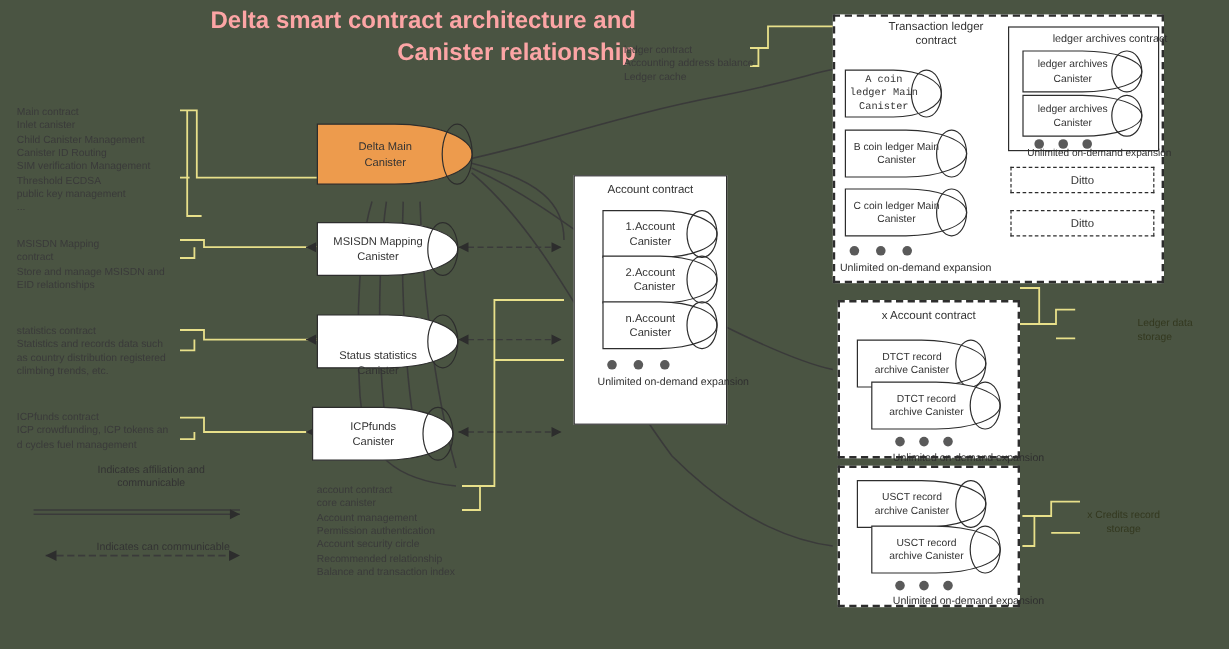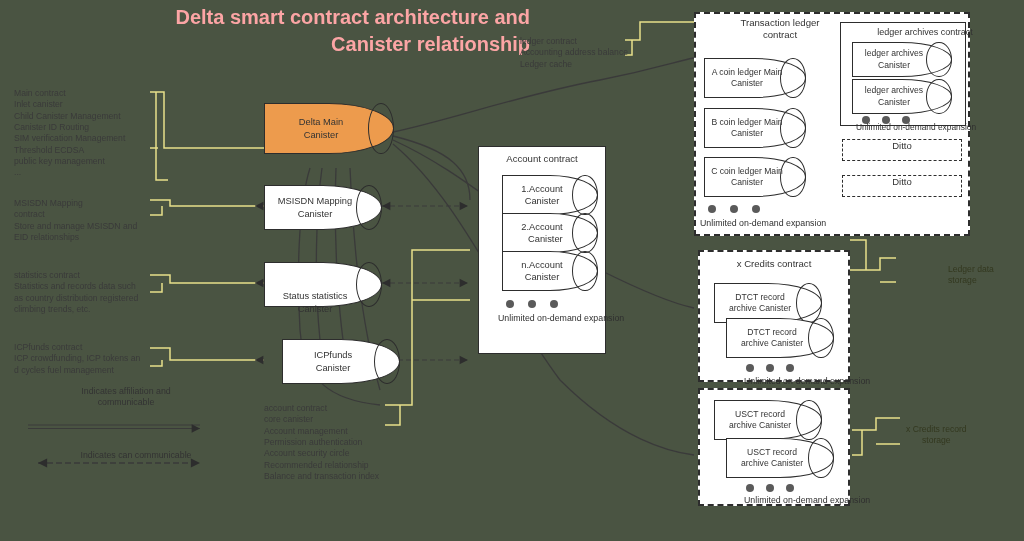--- a/index.html
+++ b/index.html
@@ -70,21 +70,21 @@
   }
   .box-dashed-outer {
     position: absolute; box-sizing: border-box;
     border: 2px dashed #2d2d2d;
     background: #fff;
   }
   .box-dashed-inner {
     position: absolute; box-sizing: border-box;
     border: 1.6px dashed #2d2d2d;
     background: #fff;
-    display: flex; justify-content: center;
+    display: flex; align-items: center; justify-content: center;
     font-size: 9.5px; color: #333;
   }
   .box-label {
     position: absolute;
     text-align: center;
     font-size: 9.6px;
     color: #333;
     line-height: 1.25;
   }
 
@@ -228,21 +228,21 @@
 Canister</span>
   </div>
   <div class="cyl" style="left:264px; top:185px; width:118px; height:45px;">
     <span style="white-space:pre-line;">MSISDN Mapping
 Canister</span>
   </div>
   <div class="cyl" style="left:264px; top:262px; width:118px; height:45px;">
     <span style="white-space:pre-line;margin-top:36px;">Status statistics
 Canister</span>
   </div>
-  <div class="cyl" style="left:282px; top:339px; width:118px; height:45px;align-items:center;">
+  <div class="cyl" style="left:260px; top:339px; width:118px; height:45px;align-items:center;">
     <span style="white-space:pre-line;">ICPfunds
 Canister</span>
   </div>
 
   <div class="note" style="left:520px; top:36px; width:130px;">ledger contract
 Accounting address balance
 Ledger cache</div>
 
   <div class="note" style="left:264px; top:403px; width:150px;">account contract
 core canister
@@ -271,21 +271,21 @@
     <i></i>
       <i></i>
       <i></i>
   </div>
   <div class="expand-cap" style="left:498px; top:313px;">Unlimited on-demand expansion</div>
 
   <div class="box-dashed-outer" style="left:694px; top:12px; width:276px; height:224px;"></div>
   <div class="box-label" style="left:700px; top:17px; width:160px; white-space:pre-line;">Transaction ledger
 contract</div>
 
-  <div class="cyl" style="left:704px; top:58px; width:102px; height:40px;">
+  <div class="cyl" style="left:704px; top:58px; width:81px; height:40px;font-family:Liberation Mono, monospace;">
     <span style="white-space:pre-line; font-size:8.6px;">A coin ledger Main
 Canister</span>
   </div>
   <div class="cyl" style="left:704px; top:108px; width:102px; height:40px;">
     <span style="white-space:pre-line; font-size:8.6px;">B coin ledger Main
 Canister</span>
   </div>
   <div class="cyl" style="left:704px; top:157px; width:102px; height:40px;">
     <span style="white-space:pre-line; font-size:8.6px;">C coin ledger Main
 Canister</span>
@@ -316,21 +316,21 @@
   <div class="expand-cap" style="left:856px; top:122px; font-size:8.4px;">Unlimited on-demand expansion</div>
 
   <div class="box-dashed-inner" style="left:842px; top:139px; width:120px; height:22px;">
     <span>Ditto</span>
   </div>
   <div class="box-dashed-inner" style="left:842px; top:175px; width:120px; height:22px;">
     <span>Ditto</span>
   </div>
 
   <div class="box-dashed-outer" style="left:698px; top:250px; width:152px; height:132px;"></div>
-  <div class="box-label" style="left:698px; top:258px; width:152px;">x Credits contract</div>
+  <div class="box-label" style="left:698px; top:258px; width:152px;">x Account contract</div>
 
   <div class="cyl" style="left:714px; top:283px; width:108px; height:40px;">
     <span style="white-space:pre-line; font-size:8.6px;">DTCT record
 archive Canister</span>
   </div>
   <div class="cyl" style="left:726px; top:318px; width:108px; height:40px;">
     <span style="white-space:pre-line; font-size:8.6px;">DTCT record
 archive Canister</span>
   </div>
   <div class="dots" style="left:746px; top:364px; gap:12px;">

